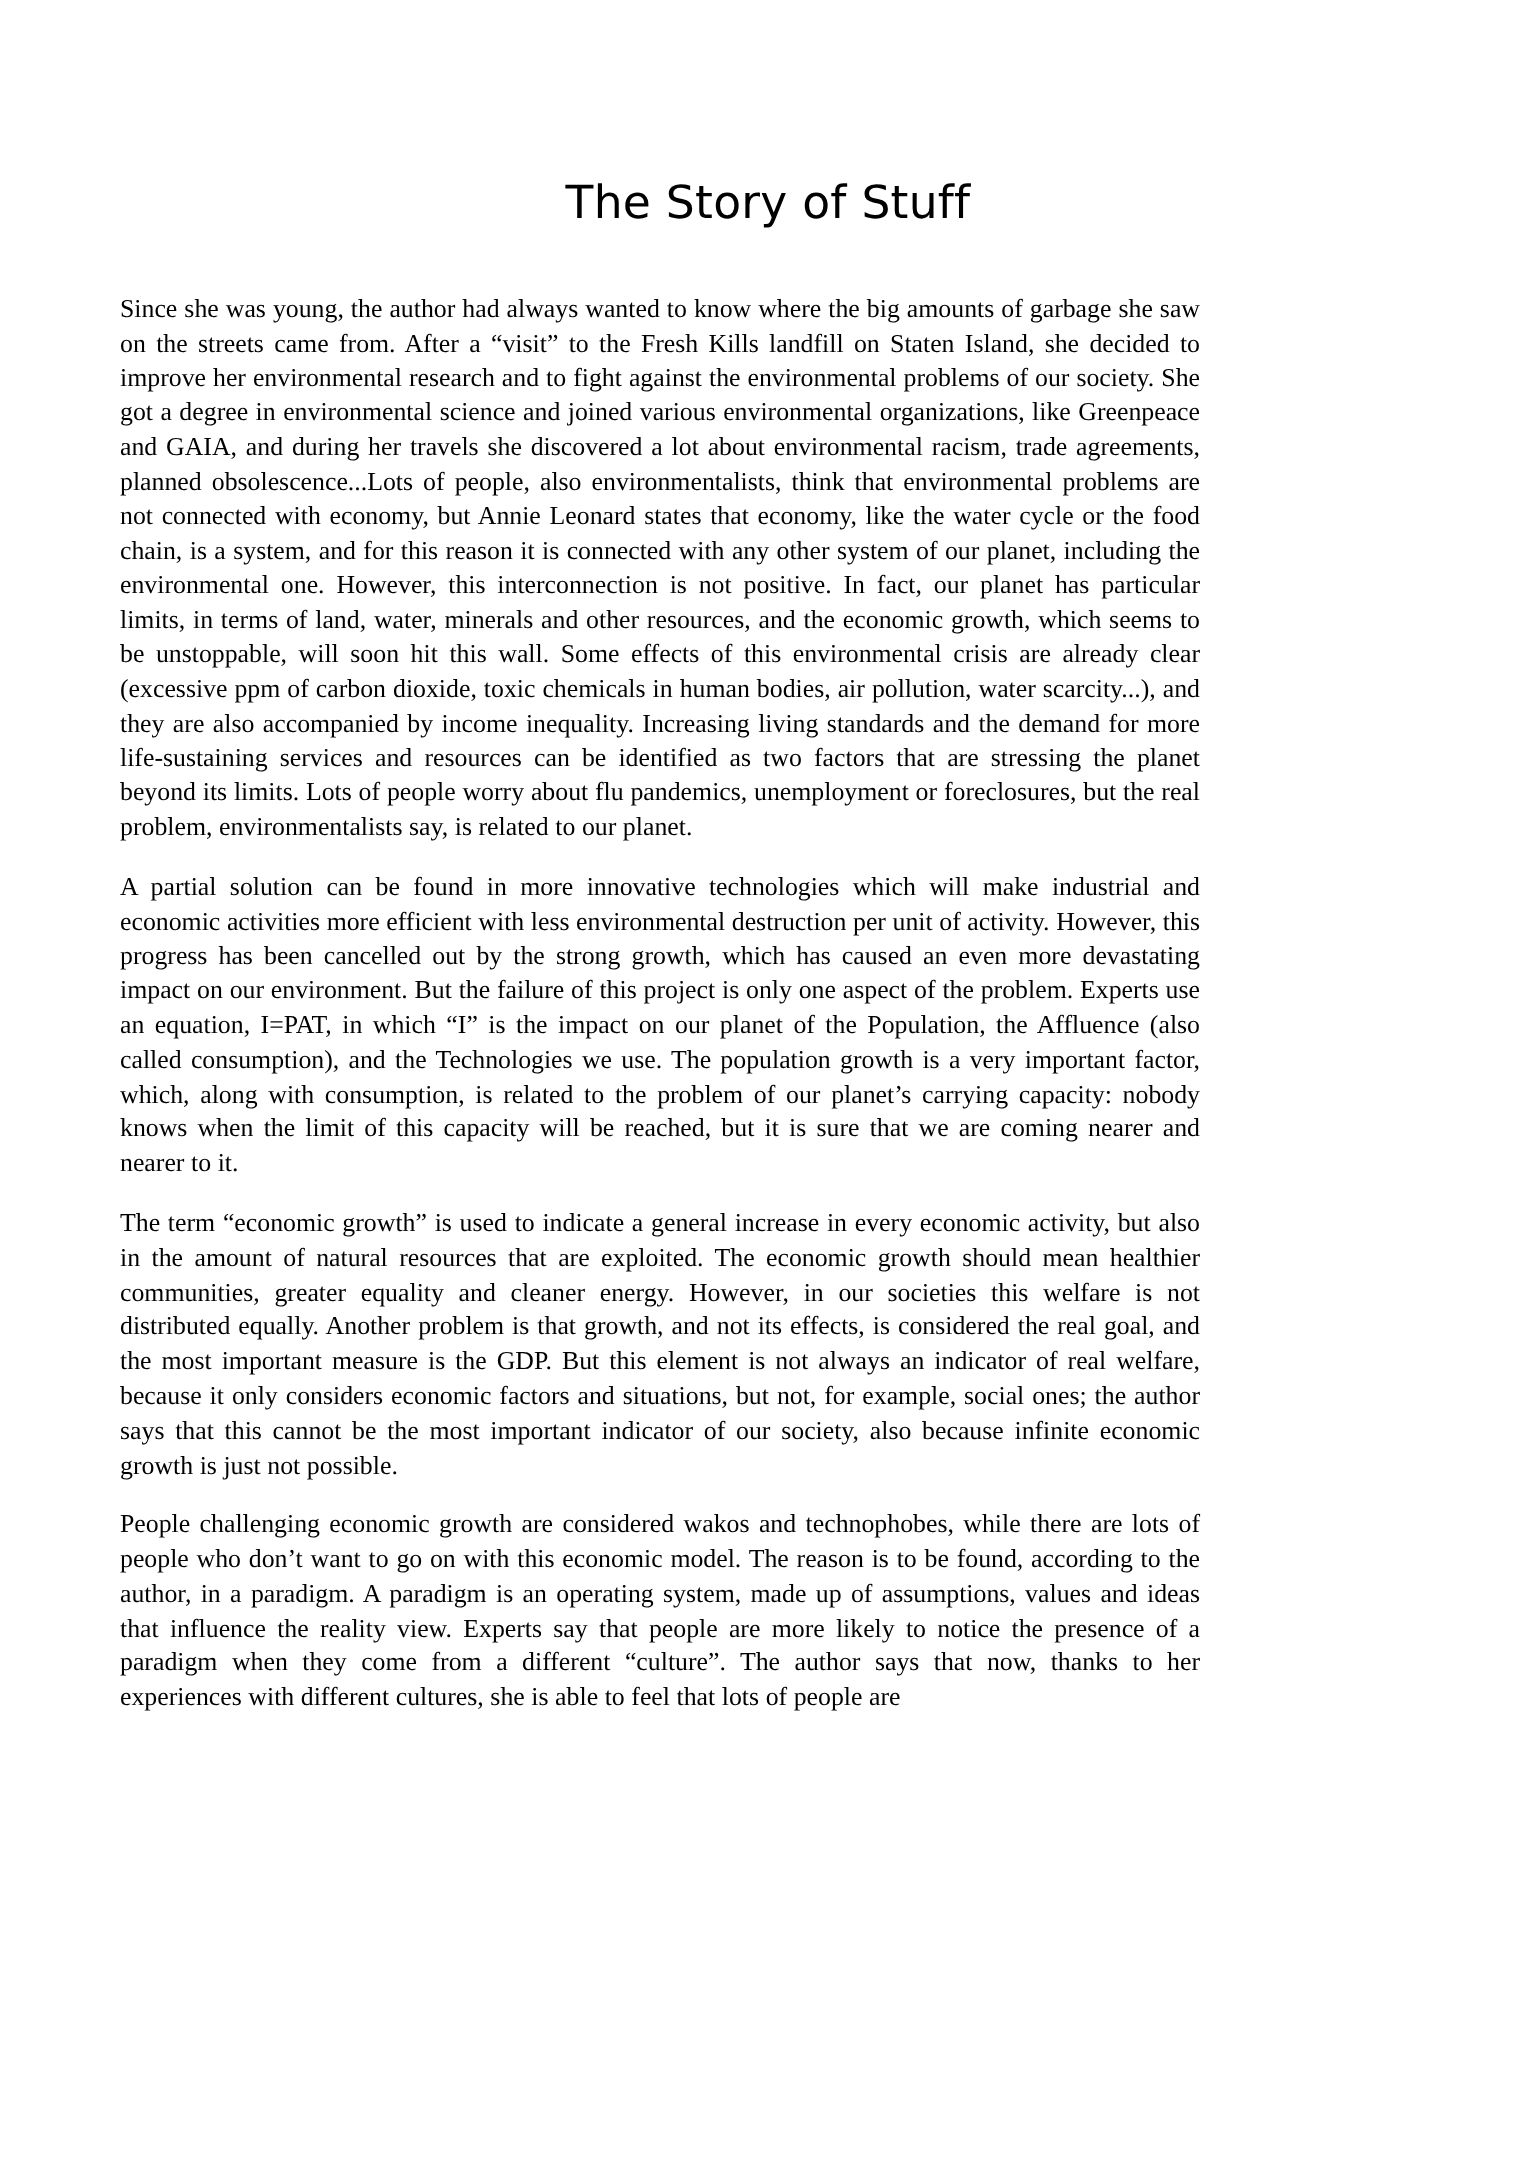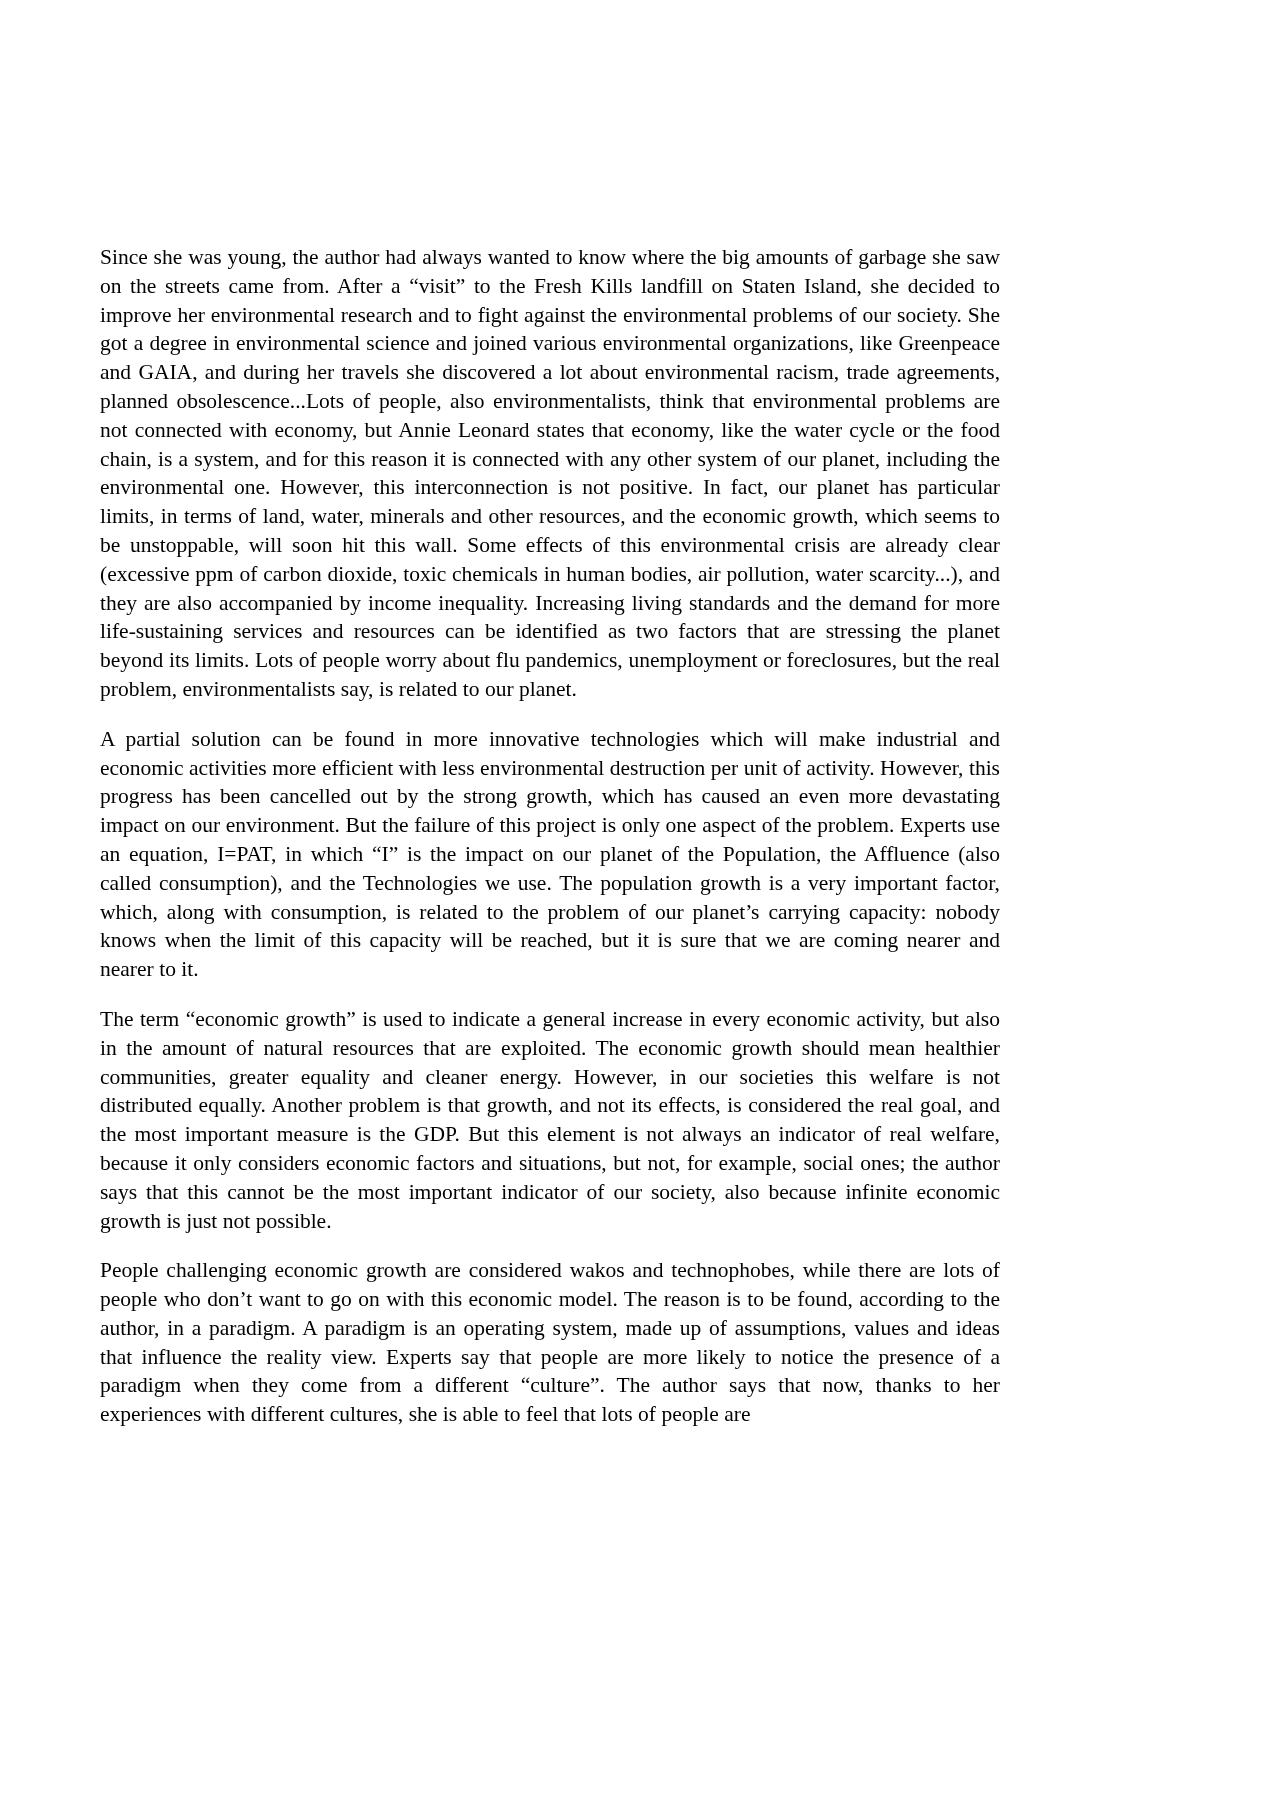--- a/index.html
+++ b/index.html
@@ -53,20 +53,21 @@
   }
   .para:last-child {
     margin-bottom: 0;
   }
 </style>
 </head>
 <body>
 
 <div class="page">
 
+  <h1 class="doc-title">The Story of Stuff</h1>
 
   <div class="body-text">
     <p class="para">Since she was young, the author had always wanted to know where the big amounts of garbage she saw on the streets came from. After a “visit” to the Fresh Kills landfill on Staten Island, she decided to improve her environmental research and to fight against the environmental problems of our society. She got a degree in environmental science and joined various environmental organizations, like Greenpeace and GAIA, and during her travels she discovered a lot about environmental racism, trade agreements, planned obsolescence...Lots of people, also environmentalists, think that environmental problems are not connected with economy, but Annie Leonard states that economy, like the water cycle or the food chain, is a system, and for this reason it is connected with any other system of our planet, including the environmental one. However, this interconnection is not positive. In fact, our planet has particular limits, in terms of land, water, minerals and other resources, and the economic growth, which seems to be unstoppable, will soon hit this wall. Some effects of this environmental crisis are already clear (excessive ppm of carbon dioxide, toxic chemicals in human bodies, air pollution, water scarcity...), and they are also accompanied by income inequality. Increasing living standards and the demand for more life-sustaining services and resources can be identified as two factors that are stressing the planet beyond its limits. Lots of people worry about flu pandemics, unemployment or foreclosures, but the real problem, environmentalists say, is related to our planet.</p>
     <p class="para">A partial solution can be found in more innovative technologies which will make industrial and economic activities more efficient with less environmental destruction per unit of activity. However, this progress has been cancelled out by the strong growth, which has caused an even more devastating impact on our environment. But the failure of this project is only one aspect of the problem. Experts use an equation, I=PAT, in which “I” is the impact on our planet of the Population, the Affluence (also called consumption), and the Technologies we use. The population growth is a very important factor, which, along with consumption, is related to the problem of our planet’s carrying capacity: nobody knows when the limit of this capacity will be reached, but it is sure that we are coming nearer and nearer to it.</p>
     <p class="para">The term “economic growth” is used to indicate a general increase in every economic activity, but also in the amount of natural resources that are exploited. The economic growth should mean healthier communities, greater equality and cleaner energy. However, in our societies this welfare is not distributed equally. Another problem is that growth, and not its effects, is considered the real goal, and the most important measure is the GDP. But this element is not always an indicator of real welfare, because it only considers economic factors and situations, but not, for example, social ones; the author says that this cannot be the most important indicator of our society, also because infinite economic growth is just not possible.</p>
     <p class="para">People challenging economic growth are considered wakos and technophobes, while there are lots of people who don’t want to go on with this economic model. The reason is to be found, according to the author, in a paradigm. A paradigm is an operating system, made up of assumptions, values and ideas that influence the reality view. Experts say that people are more likely to notice the presence of a paradigm when they come from a different “culture”. The author says that now, thanks to her experiences with different cultures, she is able to feel that lots of people are</p>
   </div>
 
 </div>
 

